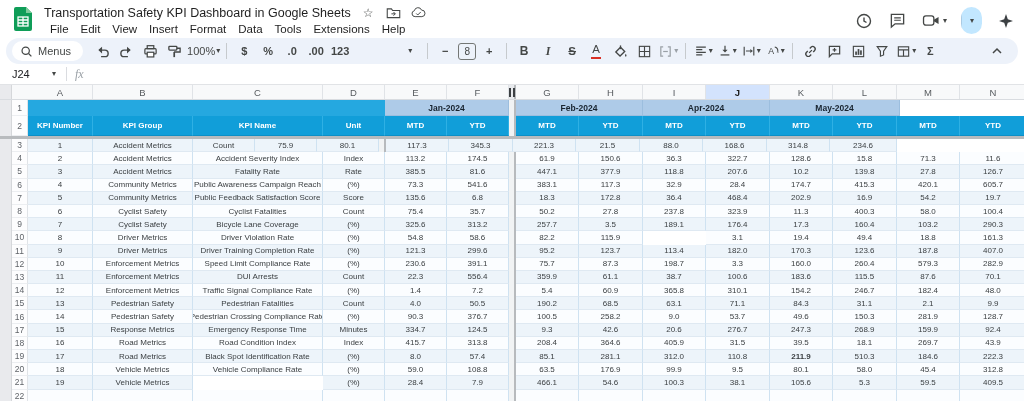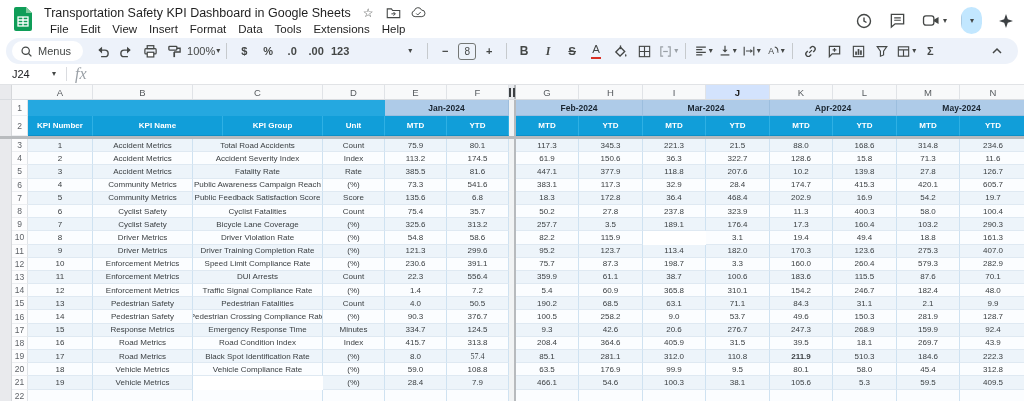--- a/index.html
+++ b/index.html
@@ -44,21 +44,21 @@
   .italic-i { font-style:italic; font-family:"Liberation Serif",serif; font-size:12px; }
   .strike-s { text-decoration:line-through; font-size:11.5px; }
   .acolor { font-size:11.5px; border-bottom:2.5px solid #d93025; line-height:1.15; padding:0 1px; }
   .toolbar-spacer { flex:1 1 auto; }
 
   
   .formulabar { height:21px; display:flex; align-items:center; border-bottom:1px solid #e1e3e6; padding-left:12px; background:#fff; }
   .namebox { width:40px; font-size:11px; color:#202124; }
   .nb-caret { margin-right:8px; }
   .fdiv { width:1px; height:14px; background:#dadce0; margin:0 8px 0 2px; }
-  .fx { font-size:16px; font-style:italic; color:#9aa0a6; font-family:"Liberation Serif",serif; margin-right:10px; }
+  .fx { font-size:12px; font-style:italic; color:#9aa0a6; font-family:"Liberation Serif",serif; margin-right:10px; }
   .formula-input { flex:1; height:100%; }
 
   
   .sheet { position:relative; height:calc(402px - 36px - 28px - 22px); overflow:hidden; background:#fff; }
   .colheaders { display:flex; height:15px; border-bottom:1px solid #d9dce0; background:#f8f9fa; }
   .corner { width:28px; display:flex; flex:0 0 auto; }
   .gutter-strip { width:12px; background:#e9eaed; border-right:1px solid #d5d7da; flex:0 0 auto; }
   .colh { flex:0 0 auto; display:flex; align-items:center; justify-content:center;
     font-size:9.5px; color:#575b5f; border-right:1px solid #e0e3e7; background:#f8f9fa; }
   .colh.sel { background:var(--sel-blue,#d3e3fd); color:#1f1f1f; font-weight:600; }
@@ -341,32 +341,31 @@
     <div id="grid">
         <div class="grid-row" style="height: 16px;">
           <span class="gutter">
             <span class="gutter-strip"></span>
             <span class="num">1</span>
           </span>
           <span class="cell r1band" style="width: 357px;"></span>
           <span class="cell mcell" style="width: 124px;">Jan-2024</span>
           <span class="fcol"></span>
           <span class="cell mcell" style="width: 127px;">Feb-2024</span>
-          <span class="cell mcell" style="width: 127px;">Mar-2024</span>
           <span class="cell mcell" style="width: 127px;">Apr-2024</span>
           <span class="cell mcell" style="width: 130px;">May-2024</span>
         </div>
         <div class="grid-row" style="height: 20px;">
           <span class="gutter">
             <span class="gutter-strip"></span>
             <span class="num">2</span>
           </span>
           <span class="cell hdr" style="width: 65px;">KPI Number</span>
+          <span class="cell hdr" style="width: 100px;">KPI Group</span>
           <span class="cell hdr" style="width: 130px;">KPI Name</span>
-          <span class="cell hdr" style="width: 100px;">KPI Group</span>
           <span class="cell hdr" style="width: 62px;">Unit</span>
           <span class="cell hdr" style="width: 62px;">MTD</span>
           <span class="cell hdr" style="width: 62px;">YTD</span>
           <span class="fcol"></span>
           <span class="cell hdr" style="width: 63px;">MTD</span>
           <span class="cell hdr" style="width: 64px;">YTD</span>
           <span class="cell hdr" style="width: 63px;">MTD</span>
           <span class="cell hdr" style="width: 64px;">YTD</span>
           <span class="cell hdr" style="width: 63px;">MTD</span>
           <span class="cell hdr" style="width: 64px;">YTD</span>
@@ -374,21 +373,20 @@
           <span class="cell hdr" style="width: 67px;">YTD</span>
         </div>
         <div class="freeze-hdiv"></div>
         <div class="grid-row row-odd" style="height: 13.2px;">
           <span class="gutter">
             <span class="gutter-strip"></span>
             <span class="num">3</span>
           </span>
           <span class="cell kcell" style="width: 65px;">1</span>
           <span class="cell kcell" style="width: 100px;">Accident Metrics</span>
-          <span class="cell kcell" style="width: 130px;">Total Road Accidents</span>
           <span class="cell kcell" style="width: 62px;">Count</span>
           <span class="cell" style="width: 62px;">75.9</span>
           <span class="cell" style="width: 62px;">80.1</span>
           <span class="fcol"></span>
           <span class="cell" style="width: 63px;">117.3</span>
           <span class="cell" style="width: 64px;">345.3</span>
           <span class="cell" style="width: 63px;">221.3</span>
           <span class="cell" style="width: 64px;">21.5</span>
           <span class="cell" style="width: 63px;">88.0</span>
           <span class="cell" style="width: 64px;">168.6</span>
@@ -553,21 +551,21 @@
           <span class="cell kcell" style="width: 62px;">(%)</span>
           <span class="cell" style="width: 62px;">121.3</span>
           <span class="cell" style="width: 62px;">299.6</span>
           <span class="fcol"></span>
           <span class="cell" style="width: 63px;">95.2</span>
           <span class="cell" style="width: 64px;">123.7</span>
           <span class="cell" style="width: 63px;">113.4</span>
           <span class="cell" style="width: 64px;">182.0</span>
           <span class="cell" style="width: 63px;">170.3</span>
           <span class="cell" style="width: 64px;">123.6</span>
-          <span class="cell" style="width: 63px;">275.3</span>
+          <span class="cell" style="width: 63px;">187.8</span>
           <span class="cell" style="width: 67px;">407.0</span>
         </div>
         <div class="grid-row row-even" style="height: 13.2px;">
           <span class="gutter">
             <span class="gutter-strip"></span>
             <span class="num">12</span>
           </span>
           <span class="cell kcell" style="width: 65px;">10</span>
           <span class="cell kcell" style="width: 100px;">Enforcement Metrics</span>
           <span class="cell kcell" style="width: 130px;">Speed Limit Compliance Rate</span>
@@ -713,21 +711,21 @@
         <div class="grid-row row-odd" style="height: 13.2px;">
           <span class="gutter">
             <span class="gutter-strip"></span>
             <span class="num">19</span>
           </span>
           <span class="cell kcell" style="width: 65px;">17</span>
           <span class="cell kcell" style="width: 100px;">Road Metrics</span>
           <span class="cell kcell" style="width: 130px;">Black Spot Identification Rate</span>
           <span class="cell kcell" style="width: 62px;">(%)</span>
           <span class="cell" style="width: 62px;">8.0</span>
-          <span class="cell" style="width: 62px; font-family: Liberation Serif, serif;">57.4</span>
+          <span class="cell" style="width: 62px;">57.4</span>
           <span class="fcol"></span>
           <span class="cell" style="width: 63px;">85.1</span>
           <span class="cell" style="width: 64px;">281.1</span>
           <span class="cell" style="width: 63px;">312.0</span>
           <span class="cell" style="width: 64px;">110.8</span>
           <span class="cell" style="width: 63px; font-weight: bold;">211.9</span>
           <span class="cell" style="width: 64px;">510.3</span>
           <span class="cell" style="width: 63px;">184.6</span>
           <span class="cell" style="width: 67px;">222.3</span>
         </div>

